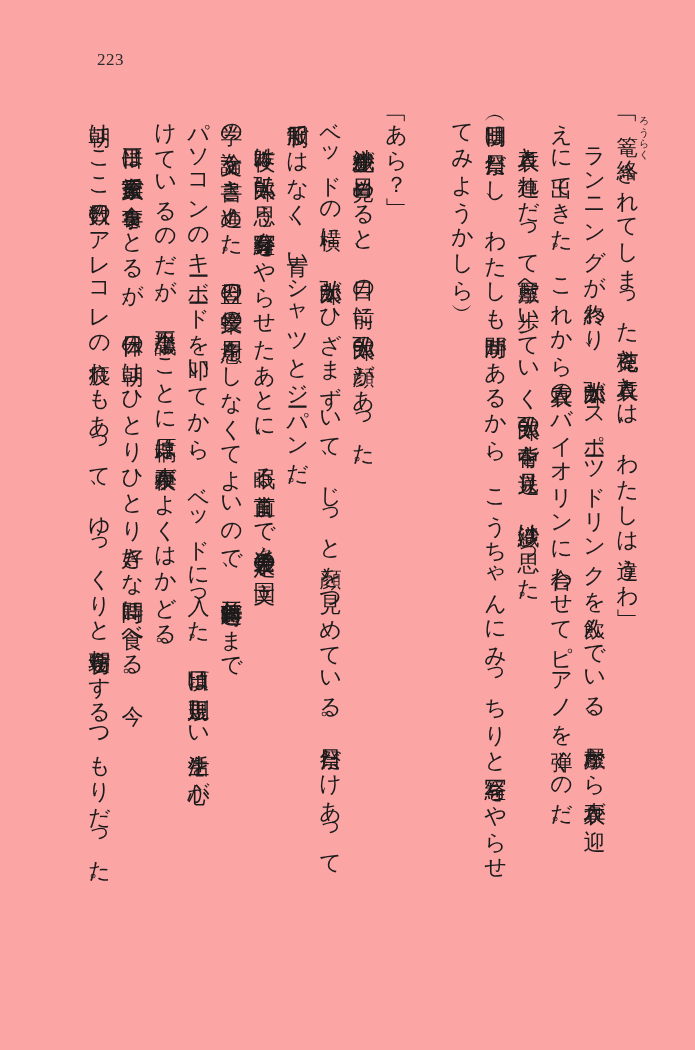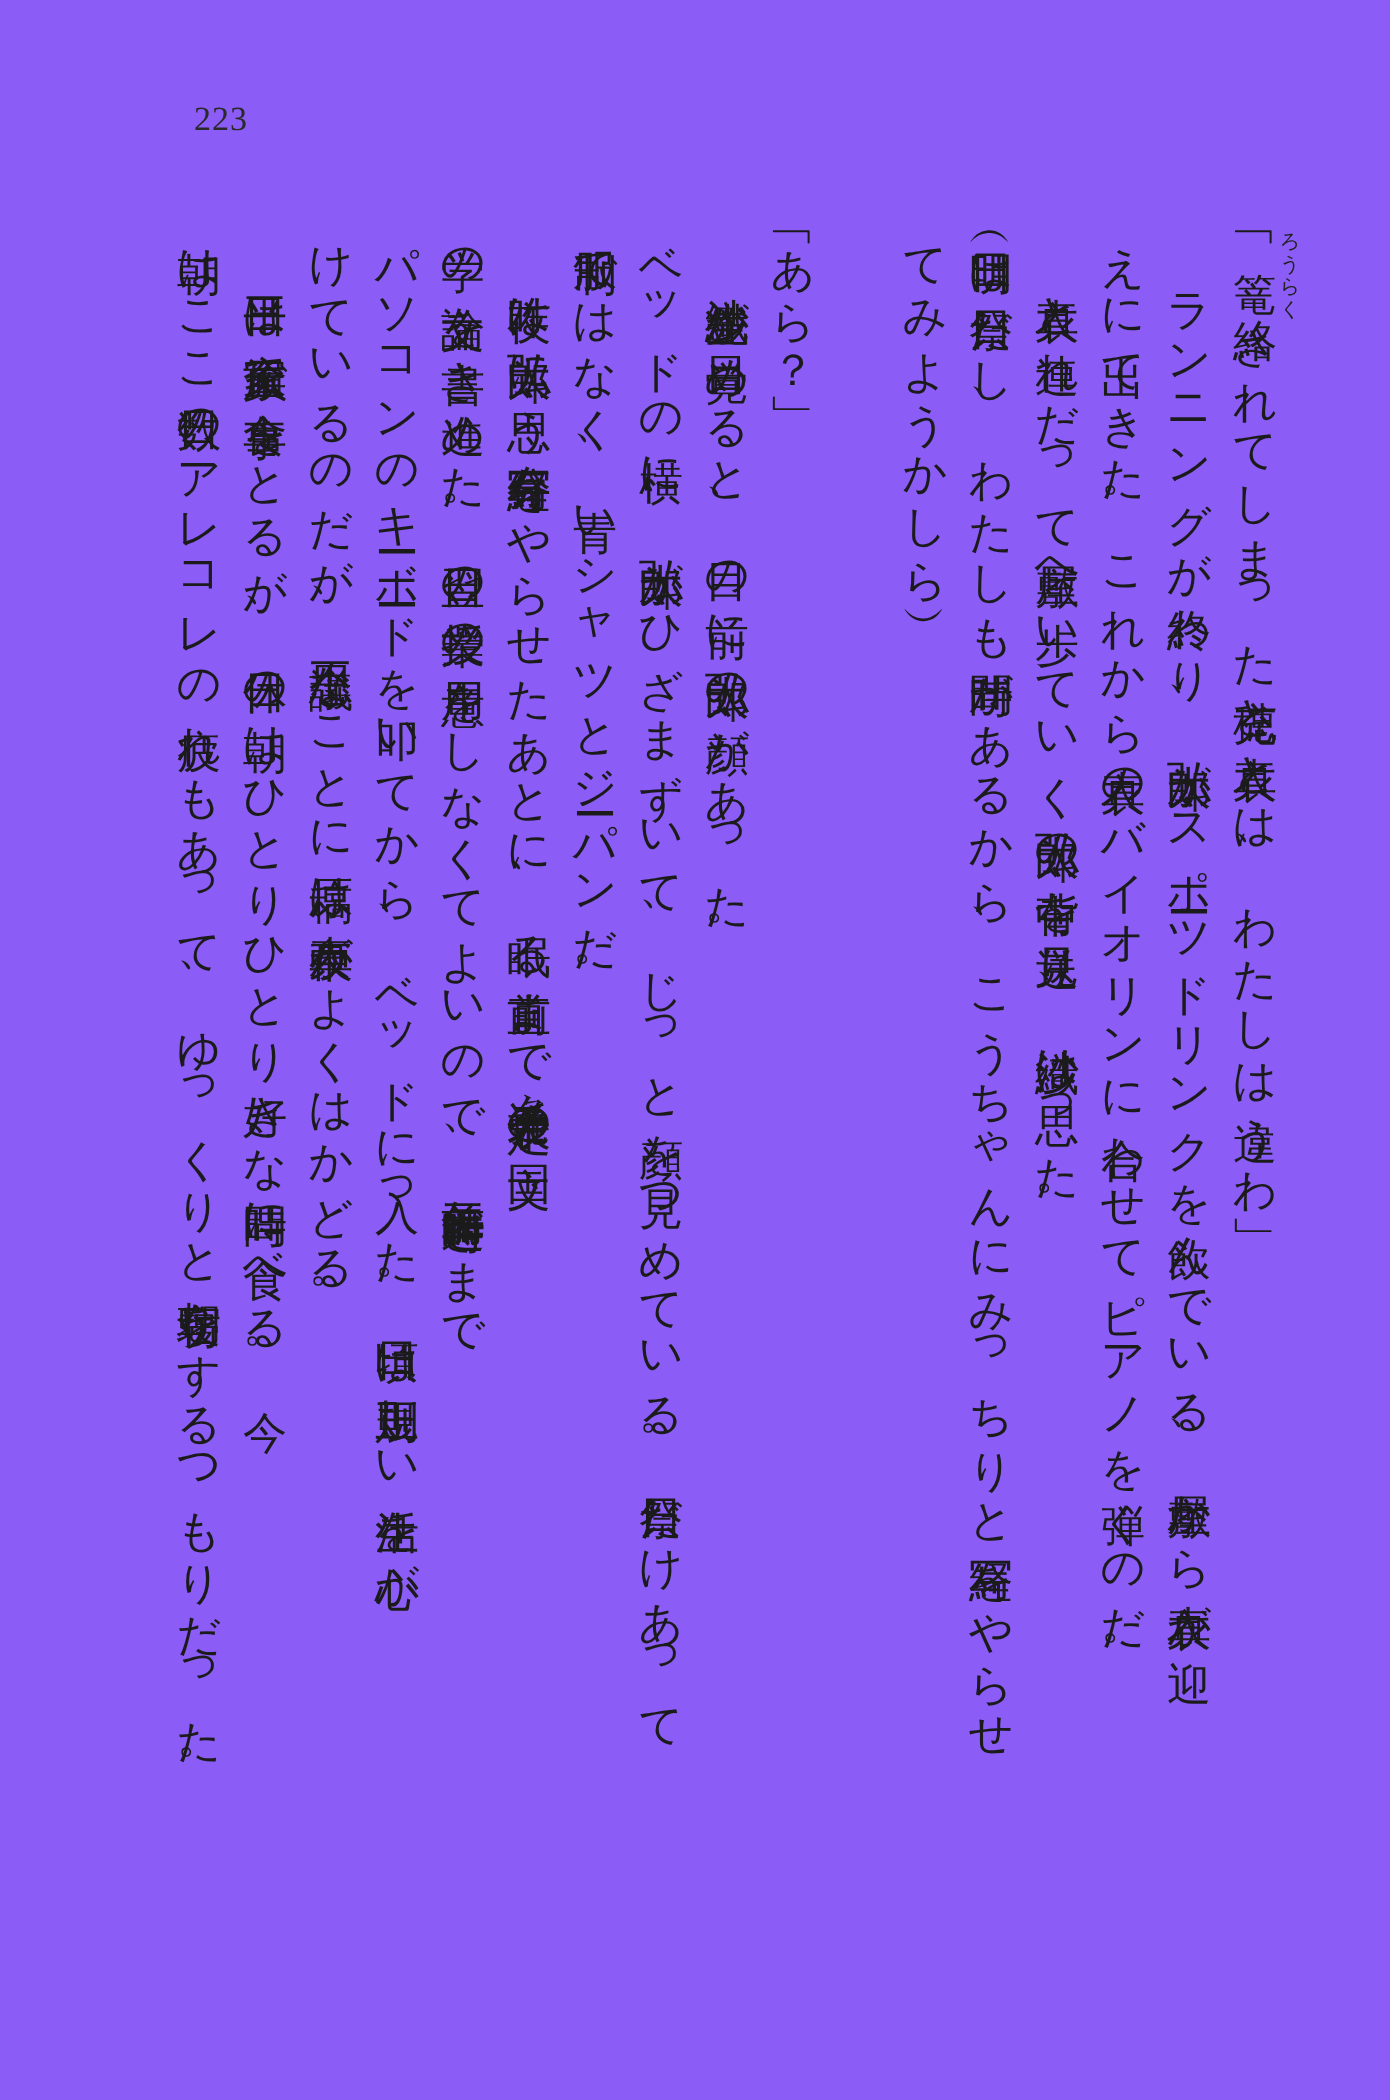--- a/index.html
+++ b/index.html
@@ -7,21 +7,21 @@
     padding: 0;
     width: 695px;
     height: 1050px;
     background: #ffffff;
     overflow: hidden;
   }
   .page {
     position: relative;
     width: 695px;
     height: 1050px;
-    background: #8b5cf6;
+    background: #fca5a5;
     font-family: "Liberation Serif", serif;
     color: #1c1c1c;
   }
   .page-number {
     position: absolute;
     left: 97px;
     top: 50px;
     font-size: 17px;
     letter-spacing: 0.5px;
     color: #2a2a2a;

